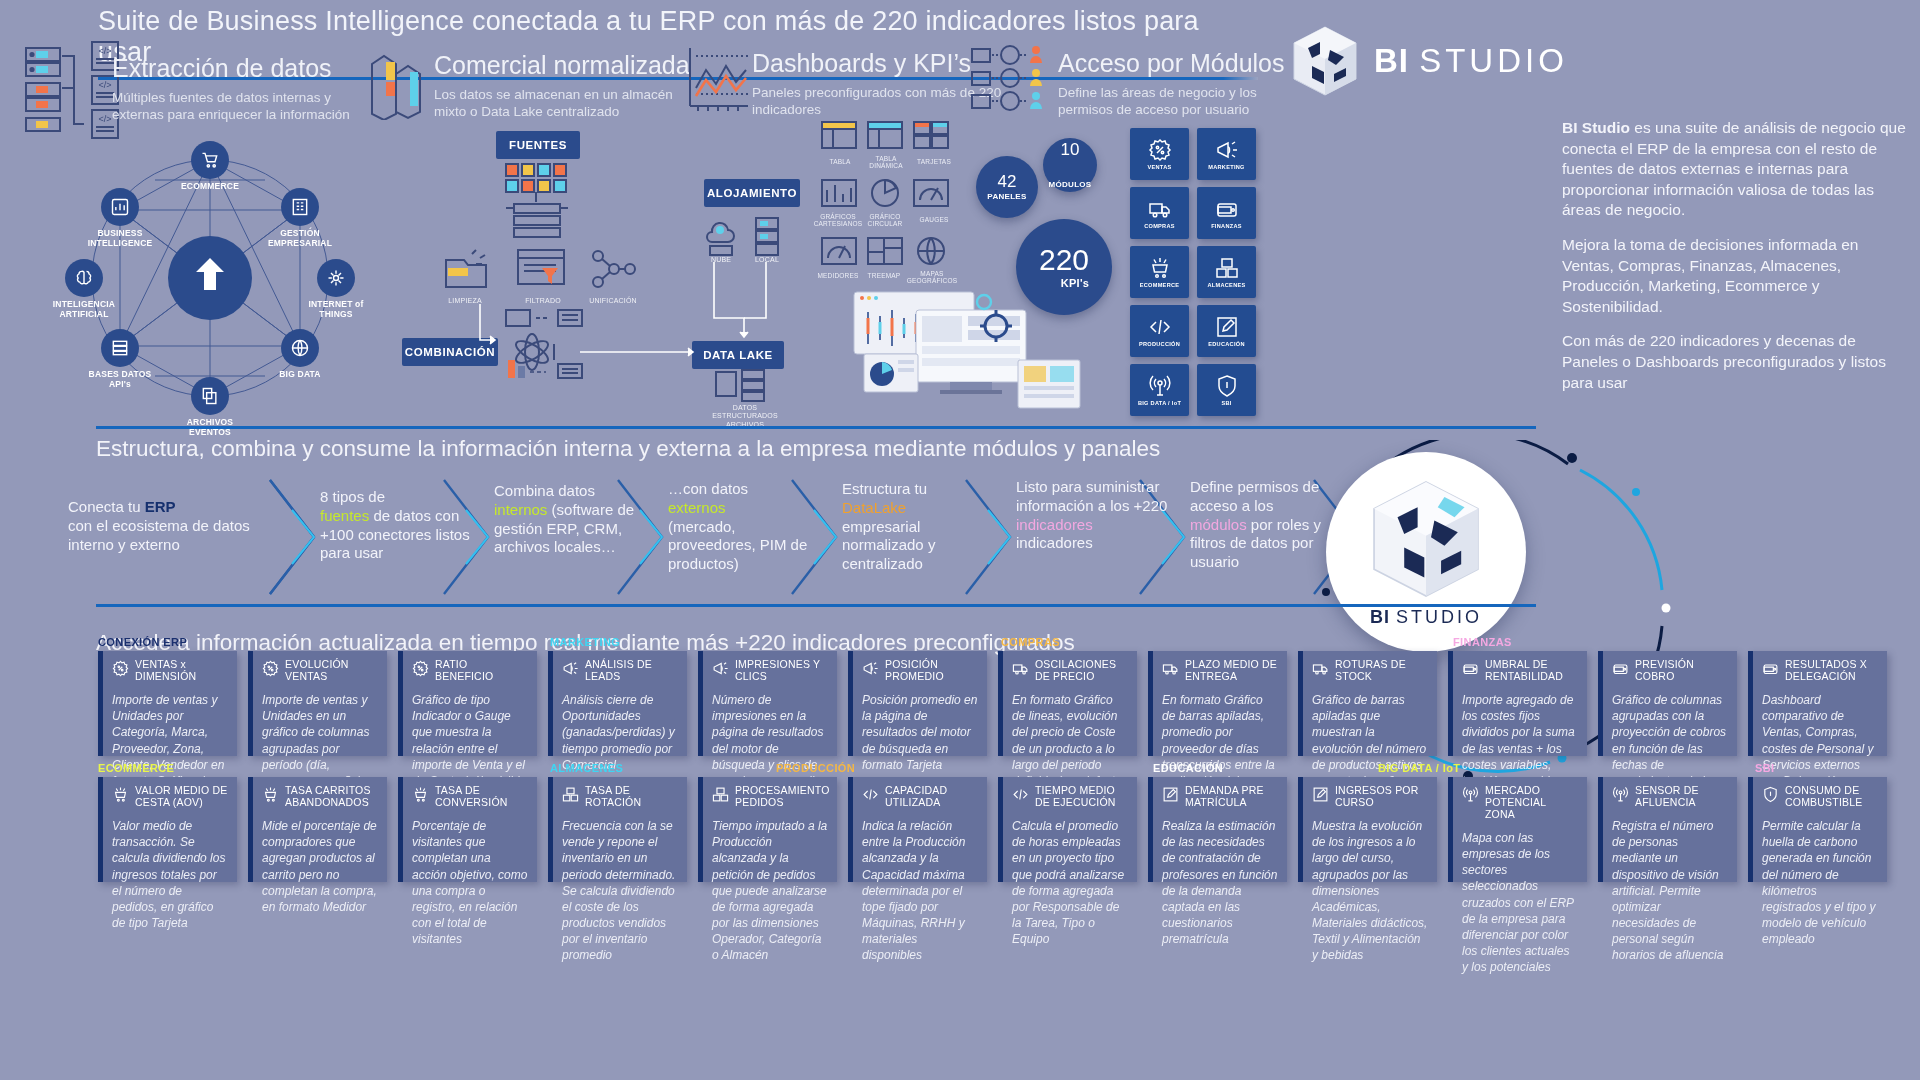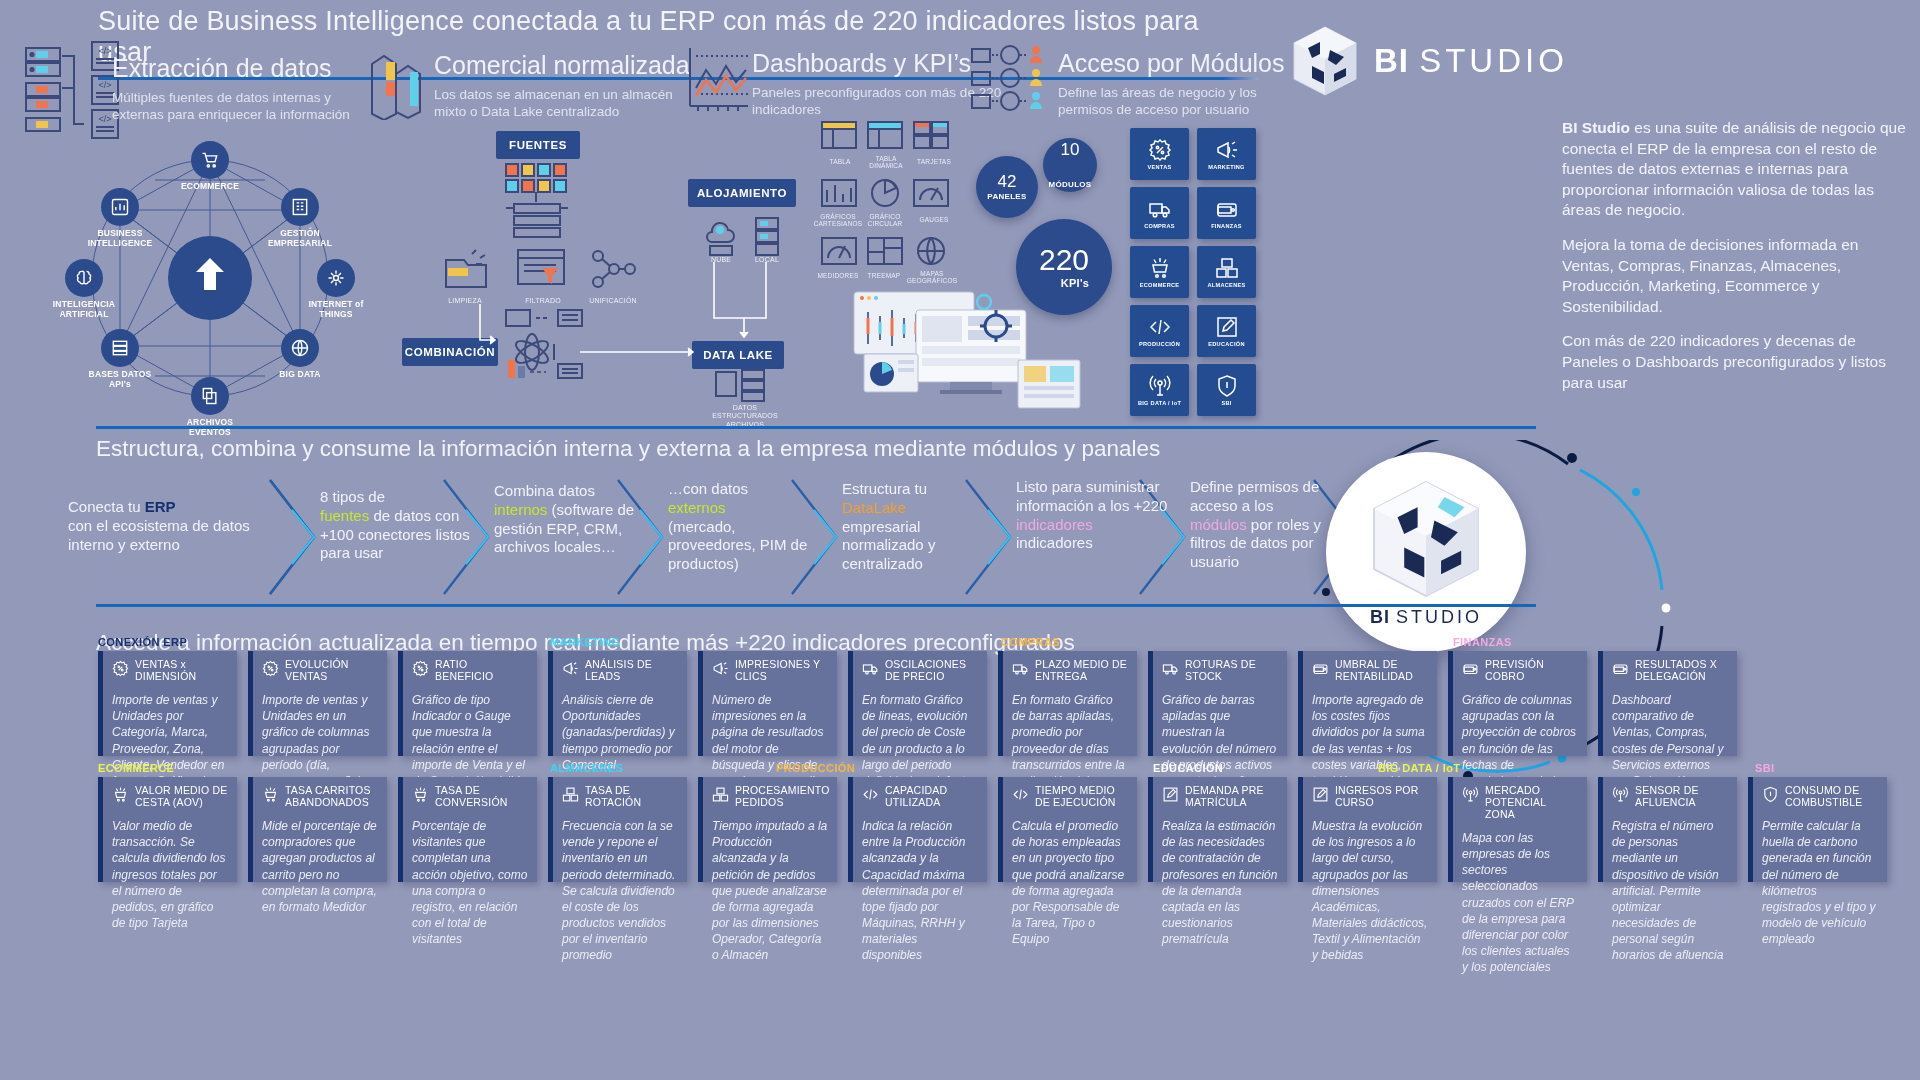--- a/index.html
+++ b/index.html
@@ -55,21 +55,21 @@
   .node { position:absolute; width:38px; height:38px; border-radius:50%;
           background:#2b4b8c; display:flex; align-items:center; justify-content:center;}
   .node svg { width:20px; height:20px; }
 
   
   .chip { position:absolute; background:#2b4b8c; color:#fff; font-size:11.5px;
           font-weight:700; letter-spacing:.6px; text-align:center;
           padding:8px 0; border-radius:2px; }
   #chip-fuentes   { left:496px; top:131px; width:84px; }
   #chip-comb      { left:402px; top:338px; width:96px; }
-  #chip-aloja     { left:688px; top:179px; width:108px; }
+  #chip-aloja     { left:704px; top:179px; width:96px; }
   #chip-datalake  { left:692px; top:341px; width:92px; }
 
   .minicap { position:absolute; font-size:7px; color:#f0f1f6; text-align:center;
              width:70px; letter-spacing:.2px; line-height:1.2;}
   .tilecap{ position:absolute; font-size:6.5px; color:#eceef6; text-align:center;
             width:64px; line-height:1.15; letter-spacing:.2px;}
 
   
   .circ { position:absolute; border-radius:50%; background:#2b4b8c;
           display:flex; flex-direction:column; align-items:center; justify-content:center;
@@ -866,20 +866,31 @@
               <path d="M13 9c2 0 2 6 0 6"></path>
               <path d="M17 6l3-2M18 12h4M17 17l3 2"></path>
             </svg>
             <div class="ttl">IMPRESIONES Y CLICS</div>
           </div>
           <div class="bd">Número de impresiones en la página de resultados del motor de búsqueda y clics de usuarios para medir el CTR, en formato Tabla y por Palabra Clave</div>
         </div>
         <div class="card">
           <div class="hd">
             <svg viewBox="0 0 24 24" fill="none" stroke="#fff" stroke-width="1.6">
+              <path d="M3 10v4l10 5V5L3 10z"></path>
+              <path d="M13 9c2 0 2 6 0 6"></path>
+              <path d="M17 6l3-2M18 12h4M17 17l3 2"></path>
+            </svg>
+            <div class="ttl">POSICIÓN PROMEDIO</div>
+          </div>
+          <div class="bd">Posición promedio en la página de resultados del motor de búsqueda en formato Tarjeta</div>
+        </div>
+        <div class="card">
+          <div class="hd">
+            <svg viewBox="0 0 24 24" fill="none" stroke="#fff" stroke-width="1.6">
               <rect x="2" y="7" width="12" height="9"></rect>
               <path d="M14 10h4l3 3v3h-7z"></path>
               <circle cx="7" cy="18" r="1.8"></circle>
               <circle cx="17" cy="18" r="1.8"></circle>
             </svg>
             <div class="ttl">OSCILACIONES DE PRECIO</div>
           </div>
           <div class="bd">En formato Gráfico de lineas, evolución del precio de Coste de un producto a lo largo del periodo definido (por defecto último año)</div>
         </div>
         <div class="card">

